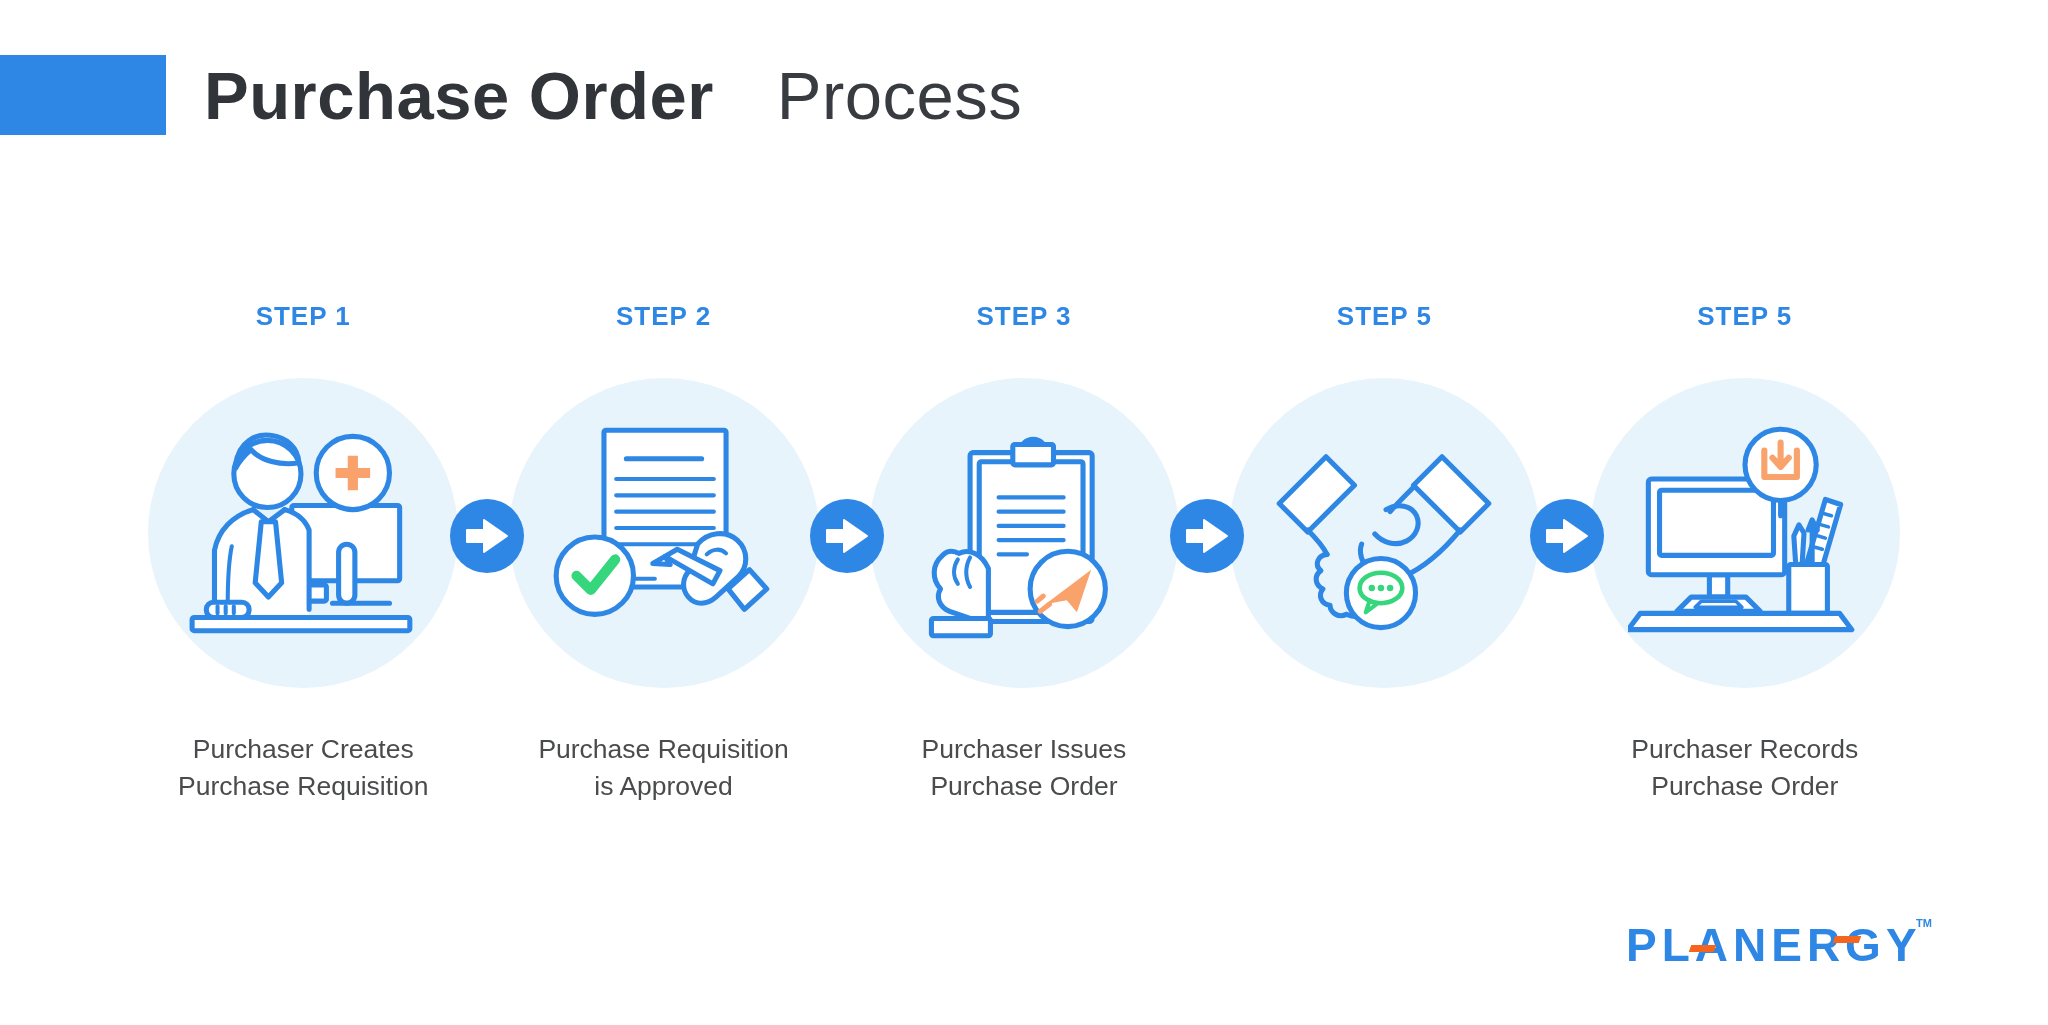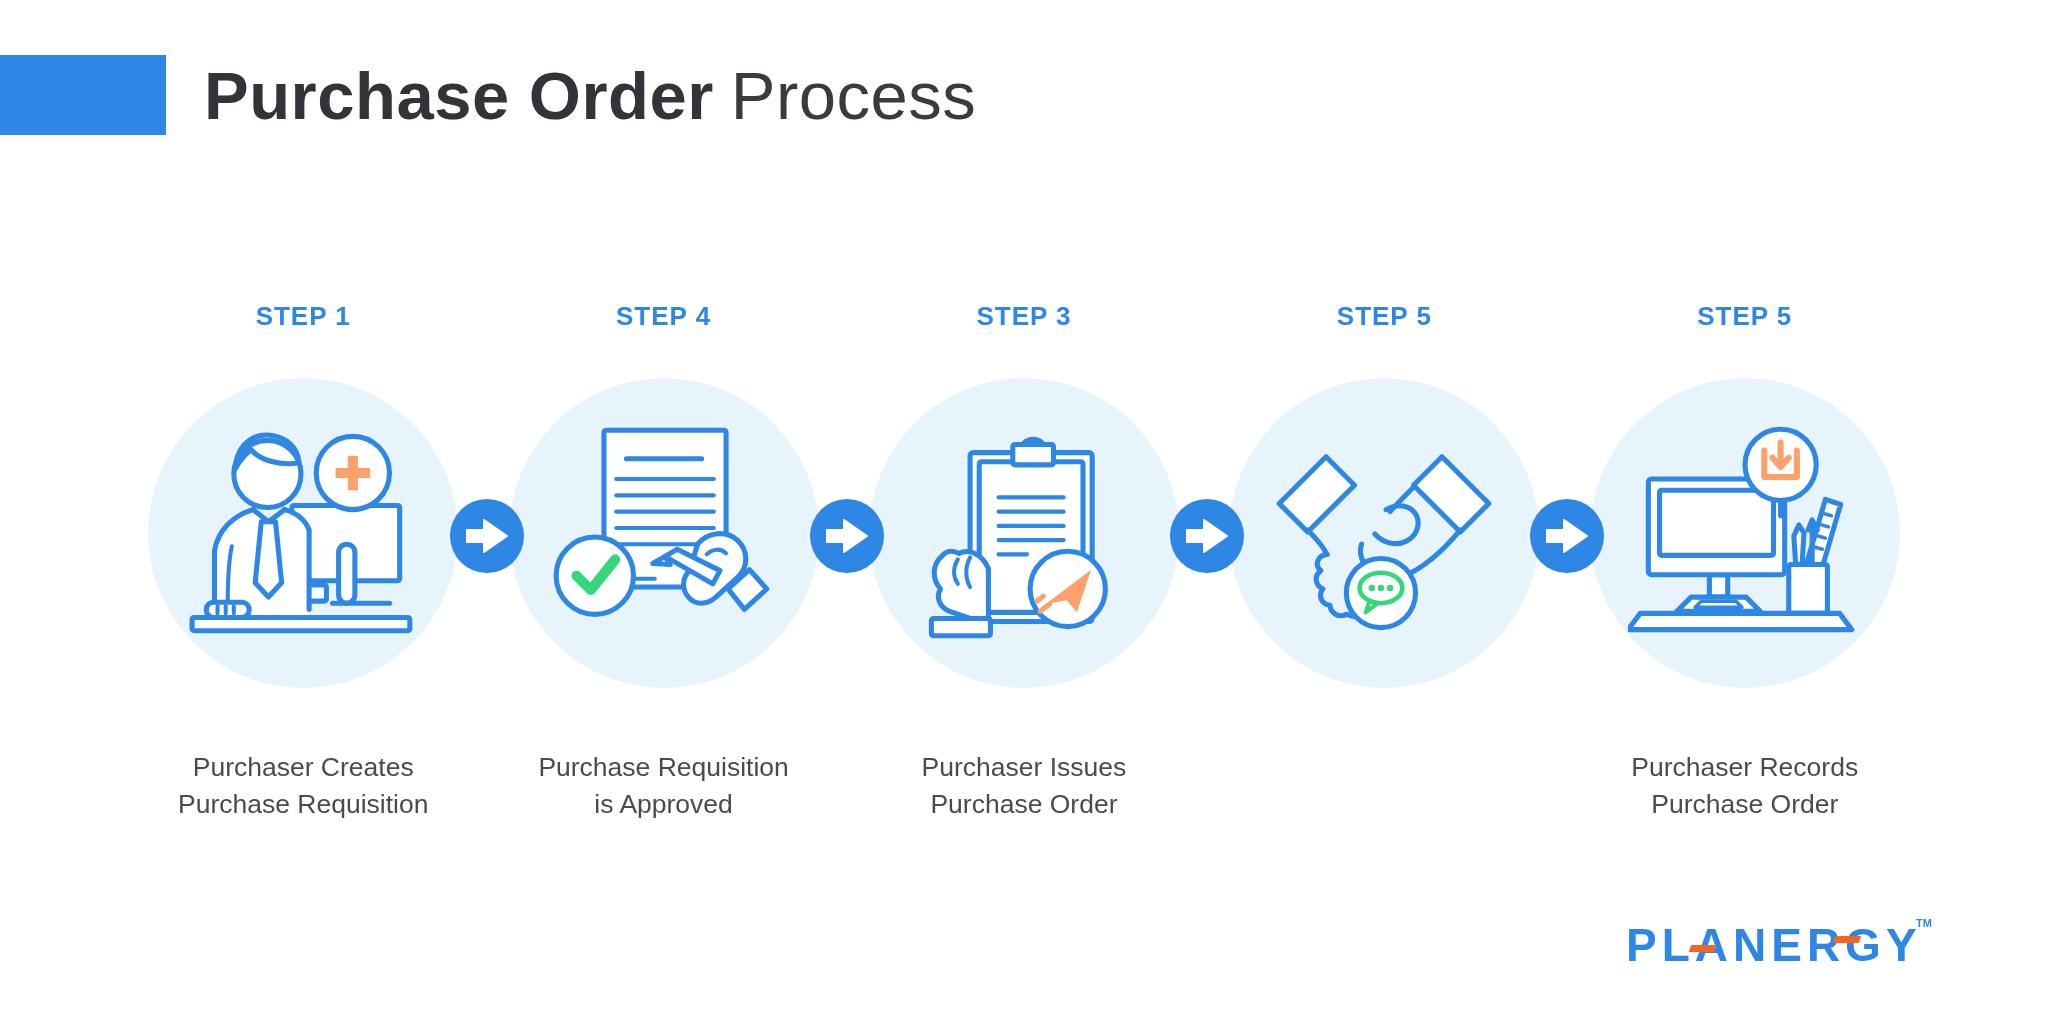--- a/index.html
+++ b/index.html
@@ -16,31 +16,31 @@
   .canvas{
     position:relative;width:2048px;height:1025px;background:#ffffff;
     font-family:"Liberation Sans", sans-serif;overflow:hidden;
   }
   .accent-bar{position:absolute;left:0;top:55px;width:166px;height:80px;background:var(--accent-blue);}
   .title{
     position:absolute;left:204px;top:50px;height:90px;display:flex;align-items:center;
     font-size:67px;color:var(--title-dark);letter-spacing:.5px;white-space:nowrap;
   }
   .title .bold{font-weight:700;margin-right:17px;}
-  .title .light{font-weight:400;color:#383b40;}
+  .title .light{font-weight:400;color:#383b40;margin-left:46px;}
 
   .steps{position:absolute;left:123px;top:296px;width:1802px;display:flex;}
   .step{width:360.4px;display:flex;flex-direction:column;align-items:center;}
   .step-label{font-size:26px;font-weight:700;color:var(--accent-blue);letter-spacing:1px;line-height:40px;white-space:nowrap;}
   .step-circle{
     margin-top:42px;width:310px;height:310px;border-radius:50%;
     background:var(--light-circle);display:flex;align-items:center;justify-content:center;
   }
   svg.icon{width:234px;height:234px;display:block;}
-  .caption{margin-top:61px;display:flex;flex-direction:column;align-items:center;
+  .caption{margin-top:43px;display:flex;flex-direction:column;align-items:center;
     font-size:26.5px;line-height:37px;color:var(--caption-gray);text-align:center;}
   .caption div{width:max-content;white-space:nowrap;}
 
   .arrow{position:absolute;top:499px;width:74px;height:74px;}
   .arrow svg{width:74px;height:74px;display:block;}
 
   .logo{position:absolute;left:1626px;top:918px;width:290px;height:52px;}
   .logo-text{font-size:46px;font-weight:700;color:var(--accent-blue);letter-spacing:5px;white-space:nowrap;}
   .logo-bar{position:absolute;background:var(--logo-orange);height:7px;transform:skewX(-20deg);}
   .logo-bar.a-bar{left:64px;top:27px;width:25px;}
@@ -92,21 +92,21 @@
           <path class="og" style="stroke-width:10;stroke-linecap:butt" d="M147,56 H181 M164,39 V73"></path>
         </svg>
       </div>
       <div class="caption">
         <div>Purchaser Creates</div>
         <div>Purchase Requisition</div>
       </div>
     </div>
 
     <div class="step">
-      <div class="step-label">STEP 4</div>
+      <div class="step-label">STEP 2</div>
       <div class="step-circle">
         <svg class="icon" viewBox="0 0 230 230">
           <rect class="ln wf" x="56" y="14" width="120" height="154" rx="2"></rect>
           <path class="ln" d="M78,42 H152"></path>
           <path class="ln thin" d="M68,62 H164 M68,78 H164 M68,94 H164 M68,110 H164 M68,126 H164"></path>
           <path class="ln thin" d="M64,160 H106"></path>
           <path class="ln wf" d="M148,126 C158,114 176,112 187,122 C198,132 198,148 188,158 L166,178 C157,186 146,186 139,178 C132,170 133,159 140,152 Z"></path>
           <polygon class="ln wf" points="116,138 128,131 170,152 163,165"></polygon>
           <path class="ln wf" d="M104,145 L116,138 L121,146 Z"></path>
           <path class="ln thin" d="M157,136 C163,130 171,130 176,135"></path>

